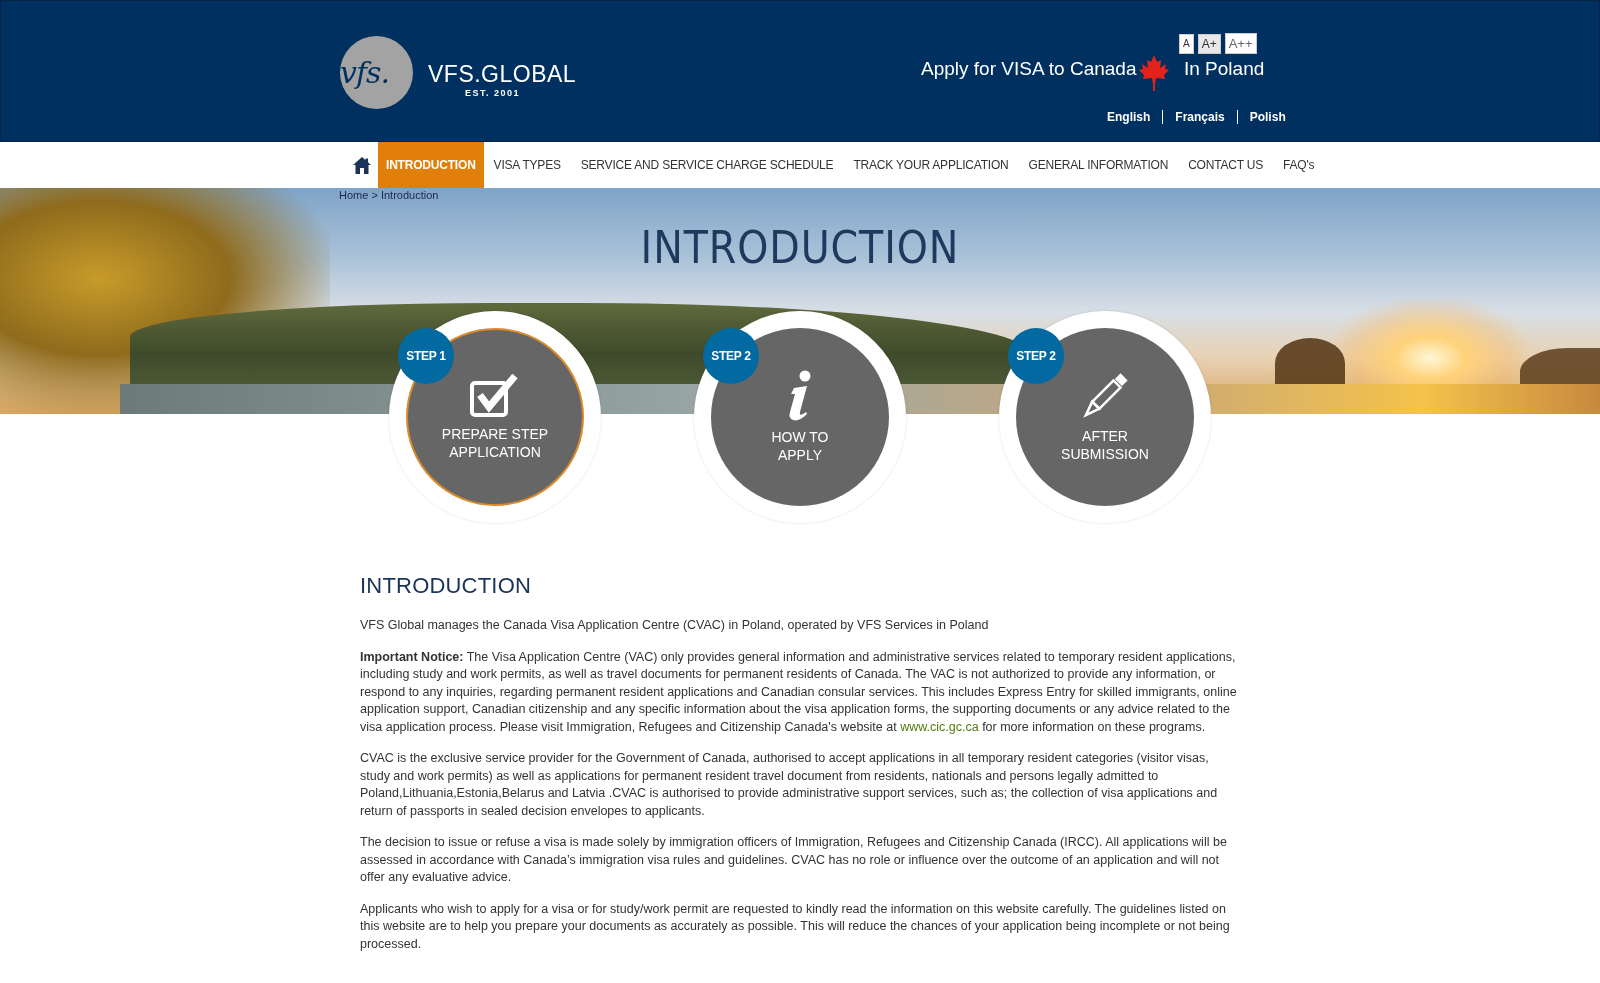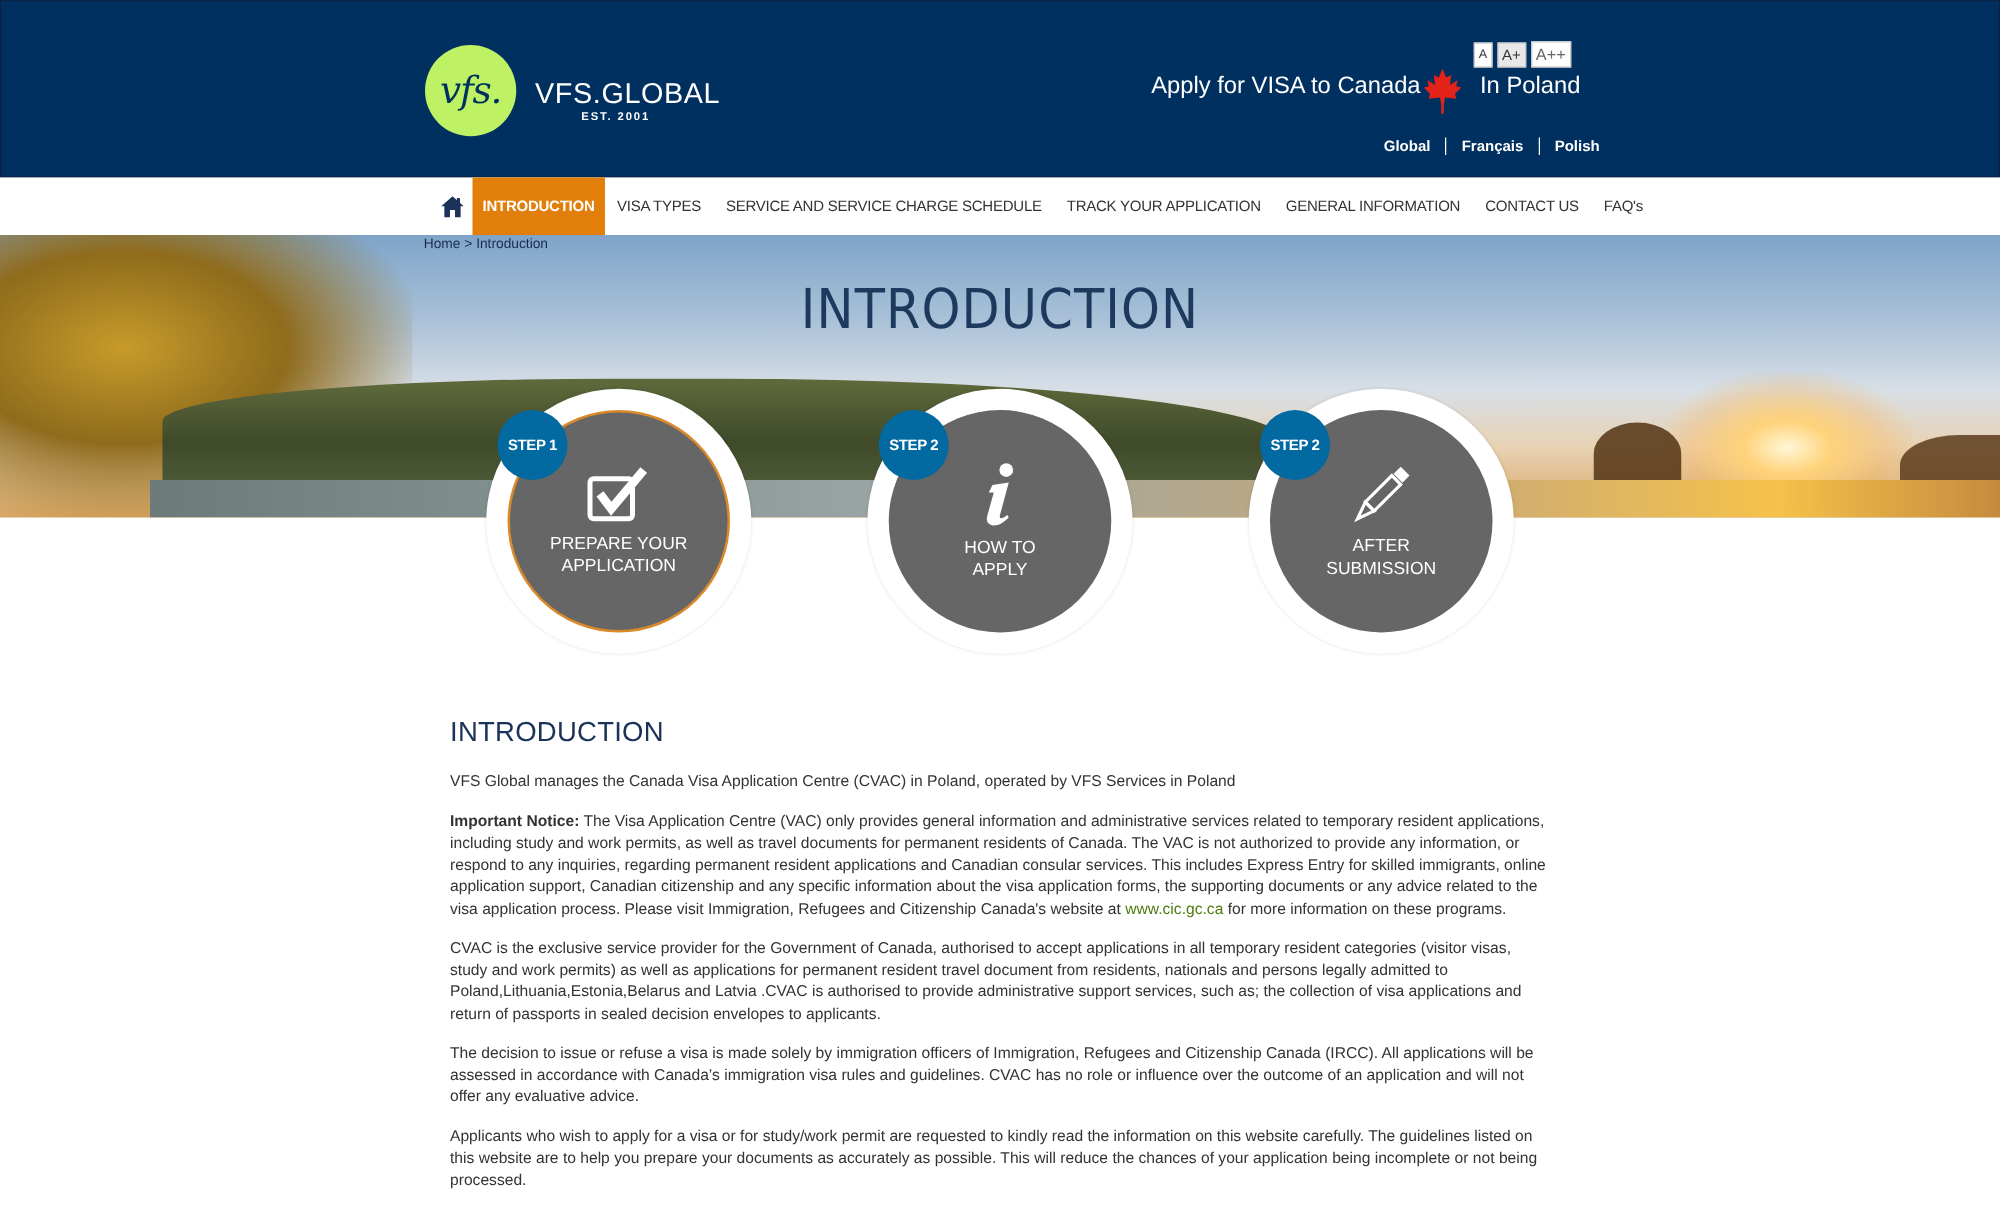--- a/index.html
+++ b/index.html
@@ -1,21 +1,21 @@
 <!DOCTYPE html>
 <html><head>
 <meta charset="utf-8">
 <style>
   * { box-sizing: border-box; margin: 0; padding: 0; }
   html, body { width: 1600px; height: 983px; overflow: hidden; background: #ffffff; }
   body { font-family: "Liberation Sans", "DejaVu Sans", sans-serif; color: #333; position: relative; }
 
   
   .header { position: absolute; left: 0; top: 0; width: 1600px; height: 142px; background: #00305f; border: 1px solid #0b2244; }
-  .logo-circle { position: absolute; left: 339px; top: 35px; width: 73px; height: 73px; border-radius: 50%; background: #bef264; display: flex; align-items: center; justify-content: center; }
+  .logo-circle { position: absolute; left: 339px; top: 35px; width: 73px; height: 73px; border-radius: 50%; background: #a3a3a3; display: flex; align-items: center; }
   .logo-circle span { font-family: "DejaVu Serif", serif; font-style: italic; font-size: 30px; color: #00305f; letter-spacing: -1px; }
   .logo-text { position: absolute; left: 427px; top: 60px; color: #fff; font-size: 23px; letter-spacing: 0.5px; }
   .logo-est { position: absolute; left: 464px; top: 87px; color: #fff; font-size: 9px; font-weight: bold; letter-spacing: 1.5px; }
 
   .font-sizes { position: absolute; top: 32px; left: 1178px; display: flex; gap: 4px; align-items: flex-end; }
   .fs-btn { background: #fff; color: #333; border: 1px solid #ccc; padding: 1px 3px; line-height: 1.2; cursor: pointer; font-family: "Liberation Sans", sans-serif; }
   .fs-a { font-size: 10px; height: 20px; }
   .fs-ap { font-size: 12px; height: 20px; background: #e8e8e8; }
   .fs-app { font-size: 13px; height: 21px; color: #666; }
 
@@ -86,21 +86,21 @@
   </div>
 
   <div class="apply-text">Apply for VISA to Canada</div>
   <svg class="maple" viewBox="0 0 32 38">
     <path fill="#e32219" d="M16 1 L19 8 L23 6 L22 14 L28 10 L27 15 L31 16 L26 21 L27 25 L18 24 L17 30 L15 30 L14 24 L5 25 L6 21 L1 16 L5 15 L4 10 L10 14 L9 6 L13 8 Z"></path>
     <rect x="15" y="29" width="2" height="8" fill="#e32219"></rect>
   </svg>
   <div class="in-poland">In Poland</div>
 
   <div class="lang-bar">
-    <a href="#">Global</a>
+    <a href="#">English</a>
     <a href="#">Français</a>
     <a href="#">Polish</a>
   </div>
 </div>
 
 <div class="nav">
   <div class="nav-inner">
     <div class="home-btn">
       <svg width="18" height="17" viewBox="0 0 18 17">
         <path fill="#1b3358" d="M9 0 L18 8 L15.5 8 L15.5 17 L11 17 L11 11 L7 11 L7 17 L2.5 17 L2.5 8 L0 8 Z"></path>
@@ -133,21 +133,21 @@
 </div>
 
 <div class="hero-title">INTRODUCTION</div>
 
 <div class="step step1">
   <div class="inner">
     <svg width="52" height="46" viewBox="0 0 52 46">
       <rect x="3" y="10" width="34" height="32" rx="3" fill="none" stroke="#fff" stroke-width="4"></rect>
       <path d="M11 22 L20 34 L46 3" fill="none" stroke="#fff" stroke-width="7" stroke-linejoin="miter"></path>
     </svg>
-    <div class="label">PREPARE YOUR
+    <div class="label">PREPARE STEP
 APPLICATION</div>
   </div>
   <div class="badge">STEP 1</div>
 </div>
 
 <div class="step step2">
   <div class="inner">
     <svg width="30" height="52" viewBox="0 0 30 52">
       <circle cx="20" cy="6" r="5.5" fill="#fff"></circle>
       <path d="M9 18 L22 16 L15 42 Q14 46 18 44 L21 42 L22 44 Q14 52 8 50 Q3 48 5 42 L10 24 L6 24 Z" fill="#fff"></path>

